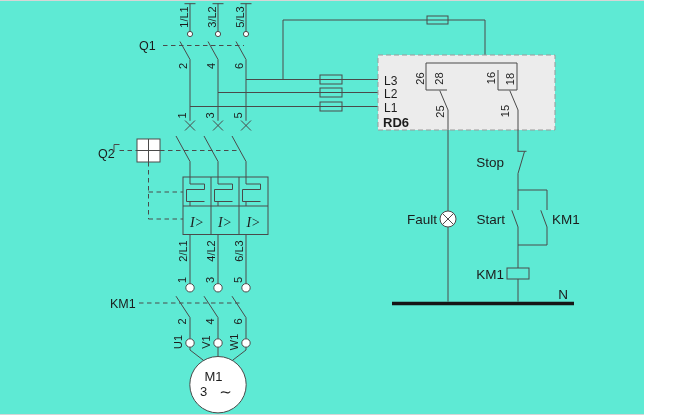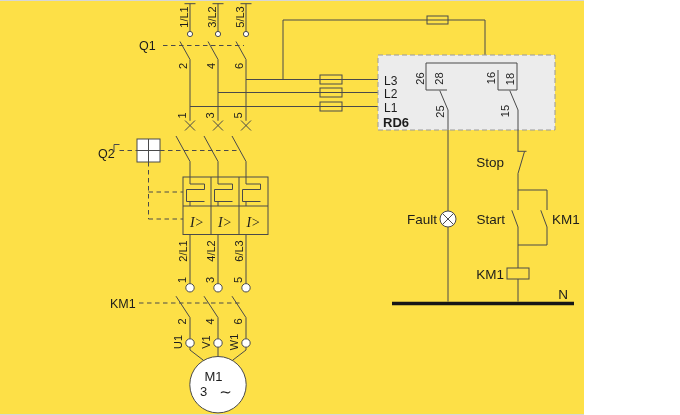--- a/index.html
+++ b/index.html
@@ -1,16 +1,16 @@
 <!DOCTYPE html>
 <html><head>
 <meta charset="utf-8">
 <style>
   html,body{margin:0;padding:0;background:#fff;}
-  .stage{position:relative;width:584px;height:415px;background:#fde047;overflow:hidden;}
+  .stage{position:relative;width:644px;height:415px;background:#5eead4;overflow:hidden;}
   svg text{font-family:"Liberation Sans",sans-serif;fill:#1c1c1c;}
   .w   {stroke:#4a4a4a;stroke-width:1;fill:none;}
   .wd  {stroke:#4a4a4a;stroke-width:1;fill:none;stroke-dasharray:4.5 3.5;}
   .node{fill:#ffffff;stroke:#4a4a4a;stroke-width:1;}
   .open{fill:none;stroke:#4a4a4a;stroke-width:1;}
   .rd6box{fill:#ececec;stroke:#9a9a9a;stroke-width:1;stroke-dasharray:5 3;}
   .bus {stroke:#161616;stroke-width:3.6;fill:none;}
   .frame{stroke:#d6d6d6;stroke-width:1;fill:none;}
   .t11{font-size:11px;}
   .t12{font-size:12px;}

